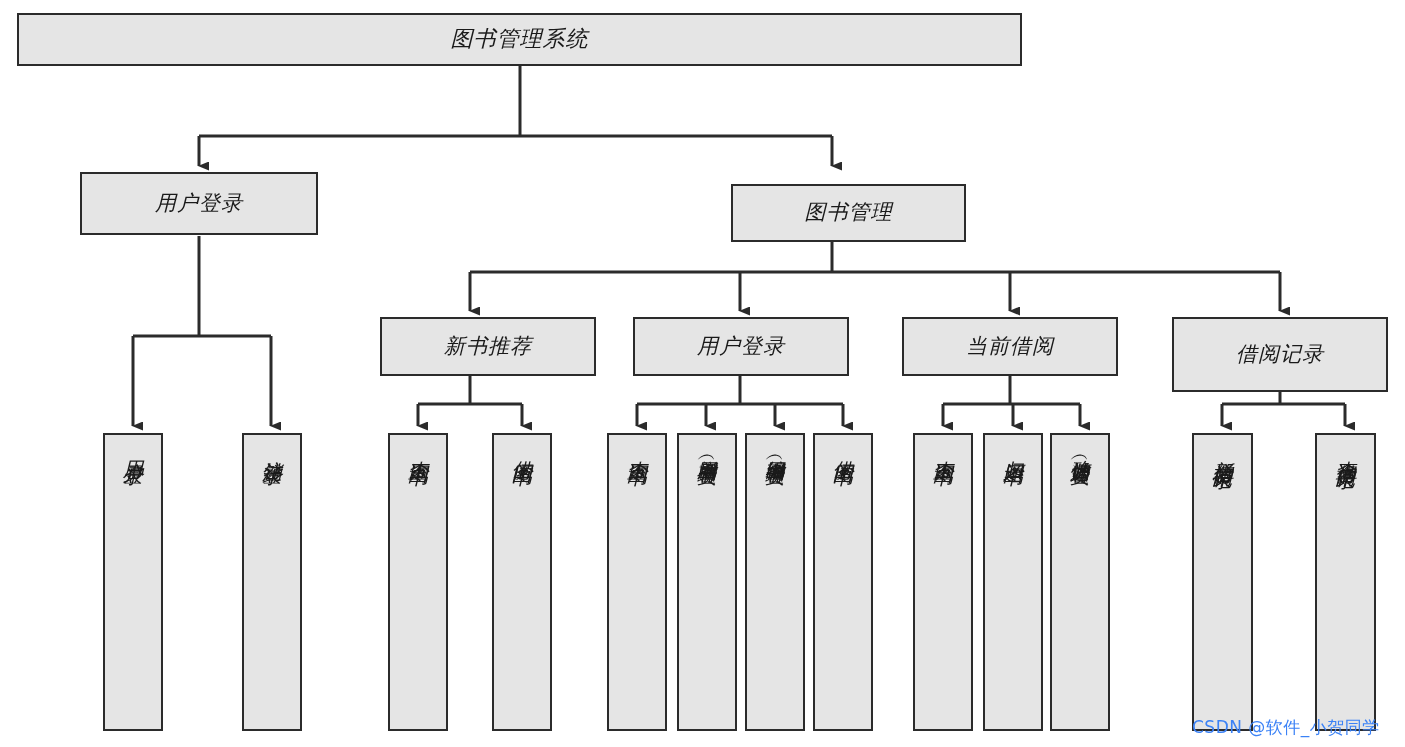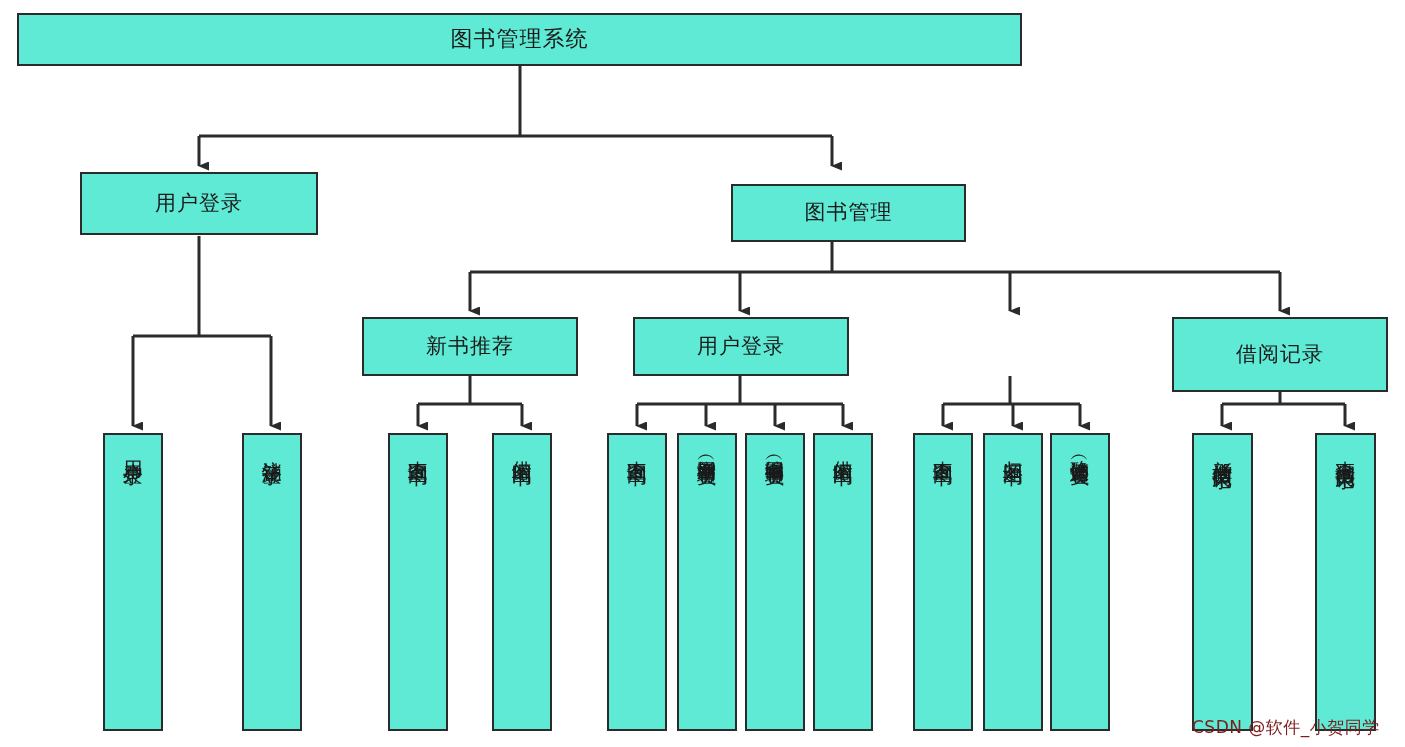--- a/index.html
+++ b/index.html
@@ -21,25 +21,26 @@
     position: absolute;
     left: 0;
     top: 0;
     width: 1405px;
     height: 747px;
   }
   .node {
     position: absolute;
     box-sizing: border-box;
     border: 2.5px solid #2b2b2b;
-    background: #5eead4;
+    background: #e5e5e5;
     display: flex;
     align-items: center;
     justify-content: center;
     color: #1a1a1a;
+    font-style: italic;
   }
   .node.horiz {
     font-size: 21px;
     letter-spacing: 1px;
     line-height: 1.2;
   }
   .node.root {
     font-size: 22px;
   }
   .node.vert {
@@ -56,21 +57,21 @@
     white-space: nowrap;
     color: #1a1a1a;
   }
   .vlabel.tall {
     font-size: 19px;
     letter-spacing: 1px;
   }
   .watermark {
     position: absolute;
     font-size: 17px;
-    color: #7f1d1d;
+    color: #3b82f6;
     letter-spacing: 0.5px;
     white-space: nowrap;
     pointer-events: none;
   }
 </style>
 </head>
 <body>
 
 <div id="canvas">
 
@@ -124,22 +125,23 @@
       <path d="M1222,404 L1222,426" marker-end="url(#arrow)"></path>
       <path d="M1345,404 L1345,426" marker-end="url(#arrow)"></path>
     </g>
   </svg>
 
   <div class="node horiz root" style="left:17px; top:13px; width:1005px; height:53px;">图书管理系统</div>
 
   <div class="node horiz" style="left:80px; top:172px; width:238px; height:63px;">用户登录</div>
   <div class="node horiz" style="left:712px; top:184px; width:235px; height:58px;margin-left:19px;">图书管理</div>
 
-  <div class="node horiz" style="left:362px; top:317px; width:216px; height:59px;">新书推荐</div>
+  <div class="node horiz" style="left:380px; top:317px; width:216px; height:59px;">新书推荐</div>
   <div class="node horiz" style="left:633px; top:317px; width:216px; height:59px;">用户登录</div>
+  <div class="node horiz" style="left:902px; top:317px; width:216px; height:59px;">当前借阅</div>
   <div class="node horiz" style="left:1172px; top:317px; width:216px; height:75px;">借阅记录</div>
 
   <div class="node vert" style="left:103px; top:433px; width:60px; height:298px;">
     <span class="vlabel">用户登录</span>
   </div>
   <div class="node vert" style="left:242px; top:433px; width:60px; height:298px;">
     <span class="vlabel">注销登录</span>
   </div>
 
   <div class="node vert" style="left:388px; top:433px; width:60px; height:298px;">

